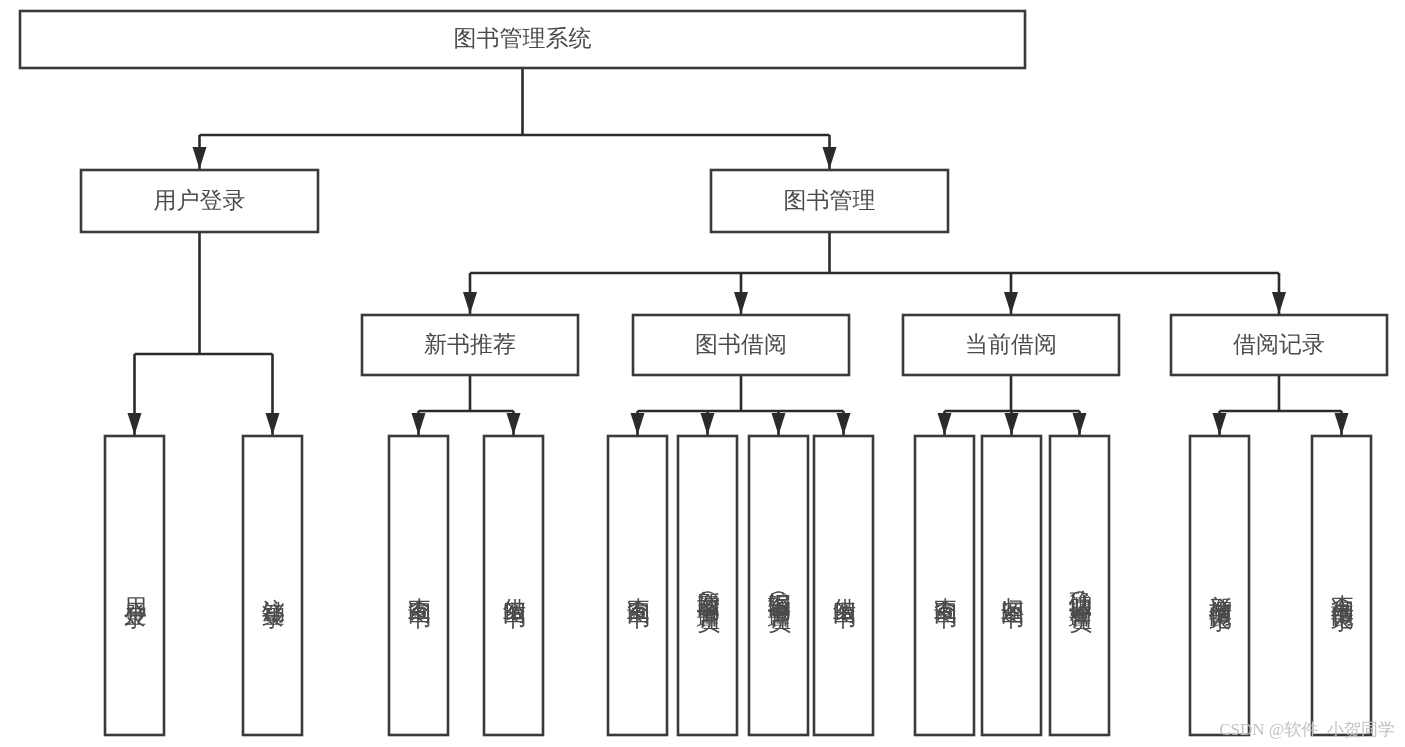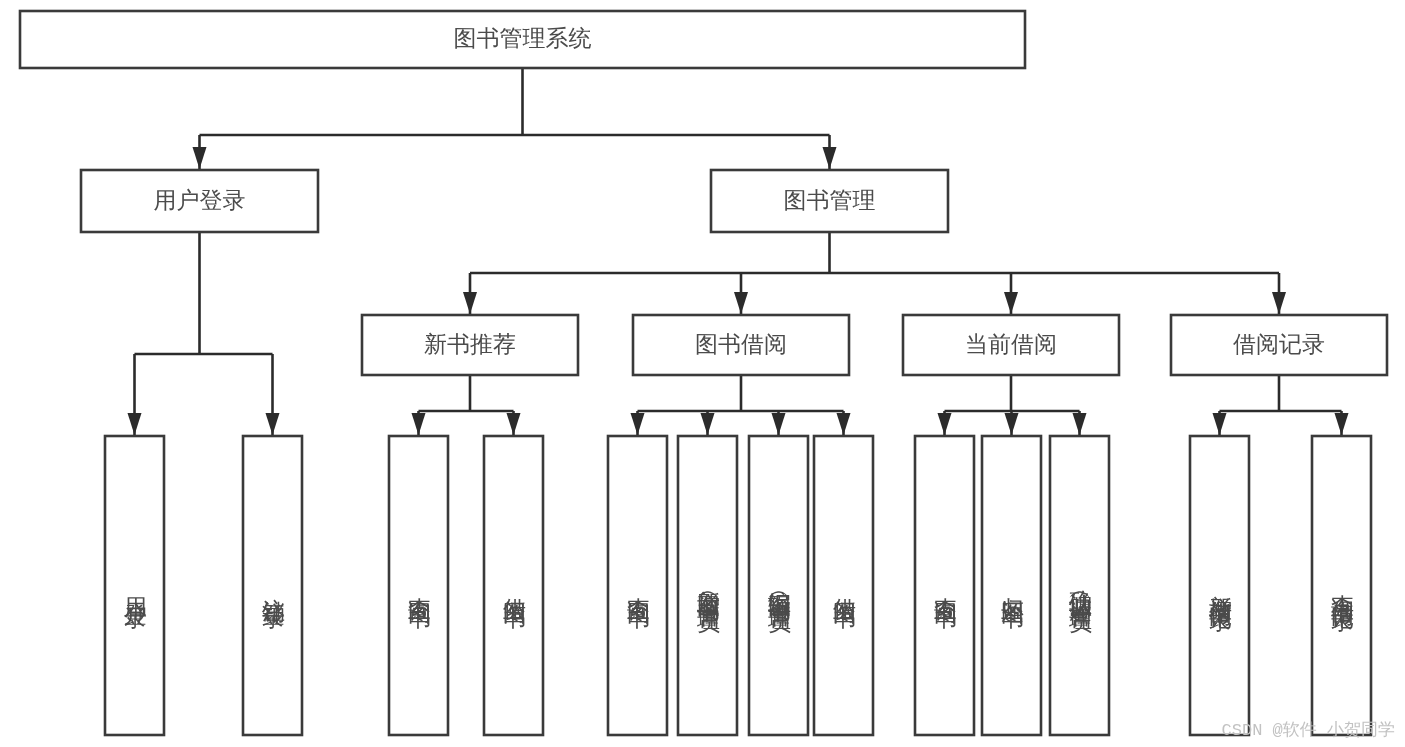--- a/index.html
+++ b/index.html
@@ -52,21 +52,21 @@
     font-size: 23px;
     text-anchor: middle;
     dominant-baseline: middle;
     writing-mode: vertical-rl;
     letter-spacing: 3px;
   }
   .watermark {
     position: absolute;
     right: 10px;
     bottom: 6px;
-    font-family: Liberation Mono, monospace;
+    font-family: Liberation Serif, serif;
     font-size: 17px;
     color: #c2c2c2;
     white-space: nowrap;
     user-select: none;
   }
 </style>
 </head>
 <body>
 
 <div id="canvas">

